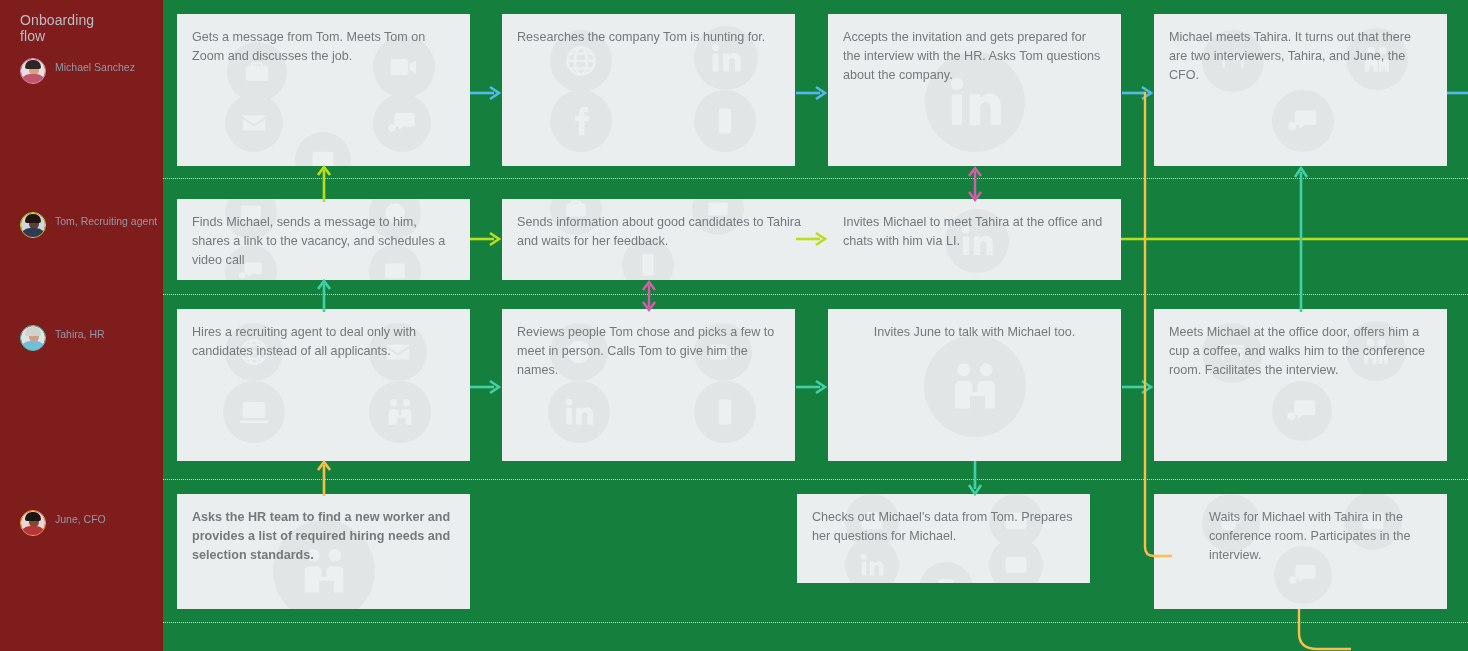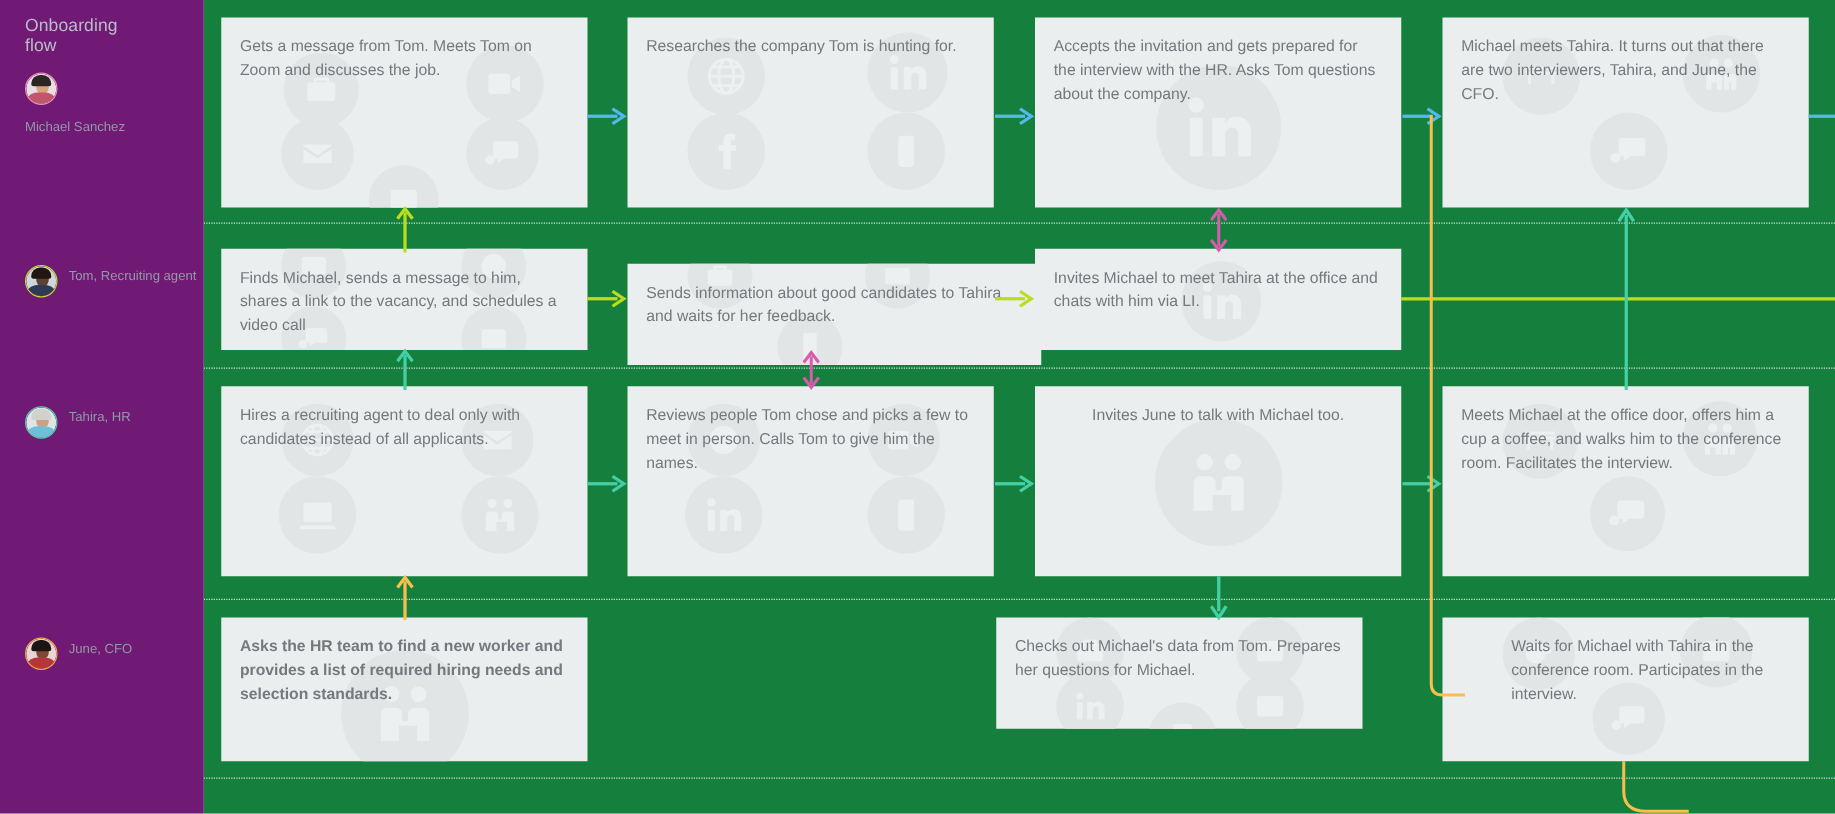--- a/index.html
+++ b/index.html
@@ -16,21 +16,21 @@
     width: 1468px;
     height: 651px;
     background: #ffffff;
   }
 
   
   #sidebar {
     position: absolute;
     left: 0; top: 0;
     width: 163px; height: 651px;
-    background: #701a75;
+    background: #7f1d1d;
     z-index: 40;
   }
   #sidebar-title {
     position: absolute;
     left: 20px; top: 12px;
     width: 130px;
     font-size: 14px;
     line-height: 16px;
     color: #B9BEC6;
     letter-spacing: .1px;
@@ -131,21 +131,21 @@
 <body>
 
 <div id="app">
 
   <div id="sidebar">
     <div id="sidebar-title">
       <div>Onboarding</div>
       <div>flow</div>
     </div>
 
-    <div class="lane-person" style="top:58px;flex-direction:column;">
+    <div class="lane-person" style="top:58px;">
       <span class="avatar" style="border-color:#e88fb4">
         <span class="face" style="background:#e8dfe4"></span>
         <span class="head"></span>
         <span class="hair" style="background:#2d2724"></span>
         <span class="body" style="background:#c0566c"></span>
       </span>
       <span class="pname">Michael Sanchez</span>
     </div>
 
     <div class="lane-person" style="top:212px;">
@@ -299,21 +299,21 @@
           </svg>
       </span>
       <span class="wm" style="left:192px;top:46px;width:52px;height:52px;">
         <svg width="26" height="26" viewBox="0 0 24 24" fill="#EDF0F1">
             <rect x="3" y="5" width="18" height="14" rx="2"></rect>
           </svg>
       </span>
       <div class="ctext">Finds Michael, sends a message to him, shares a link to the vacancy, and schedules a video call</div>
     </div>
 
-    <div class="card" style="left:339px; top:199px; width:331px; height:81px;margin-top:12px;">
+    <div class="card" style="left:339px; top:199px; width:331px; height:81px;">
       <span class="wm" style="left:48px;top:-16px;width:52px;height:52px;">
         <svg width="26" height="26" viewBox="0 0 24 24" fill="#EDF0F1">
             <path d="M9 4h6a2 2 0 0 1 2 2v1h2a2 2 0 0 1 2 2v8a2 2 0 0 1-2 2H5a2 2 0 0 1-2-2V9a2 2 0 0 1 2-2h2V6a2 2 0 0 1 2-2zm0 3h6V6H9v1z"></path>
           </svg>
       </span>
       <span class="wm" style="left:190px;top:-16px;width:52px;height:52px;">
         <svg width="26" height="26" viewBox="0 0 24 24" fill="#EDF0F1">
             <path d="M3 6h18v12H3z"></path>
           </svg>
       </span>

